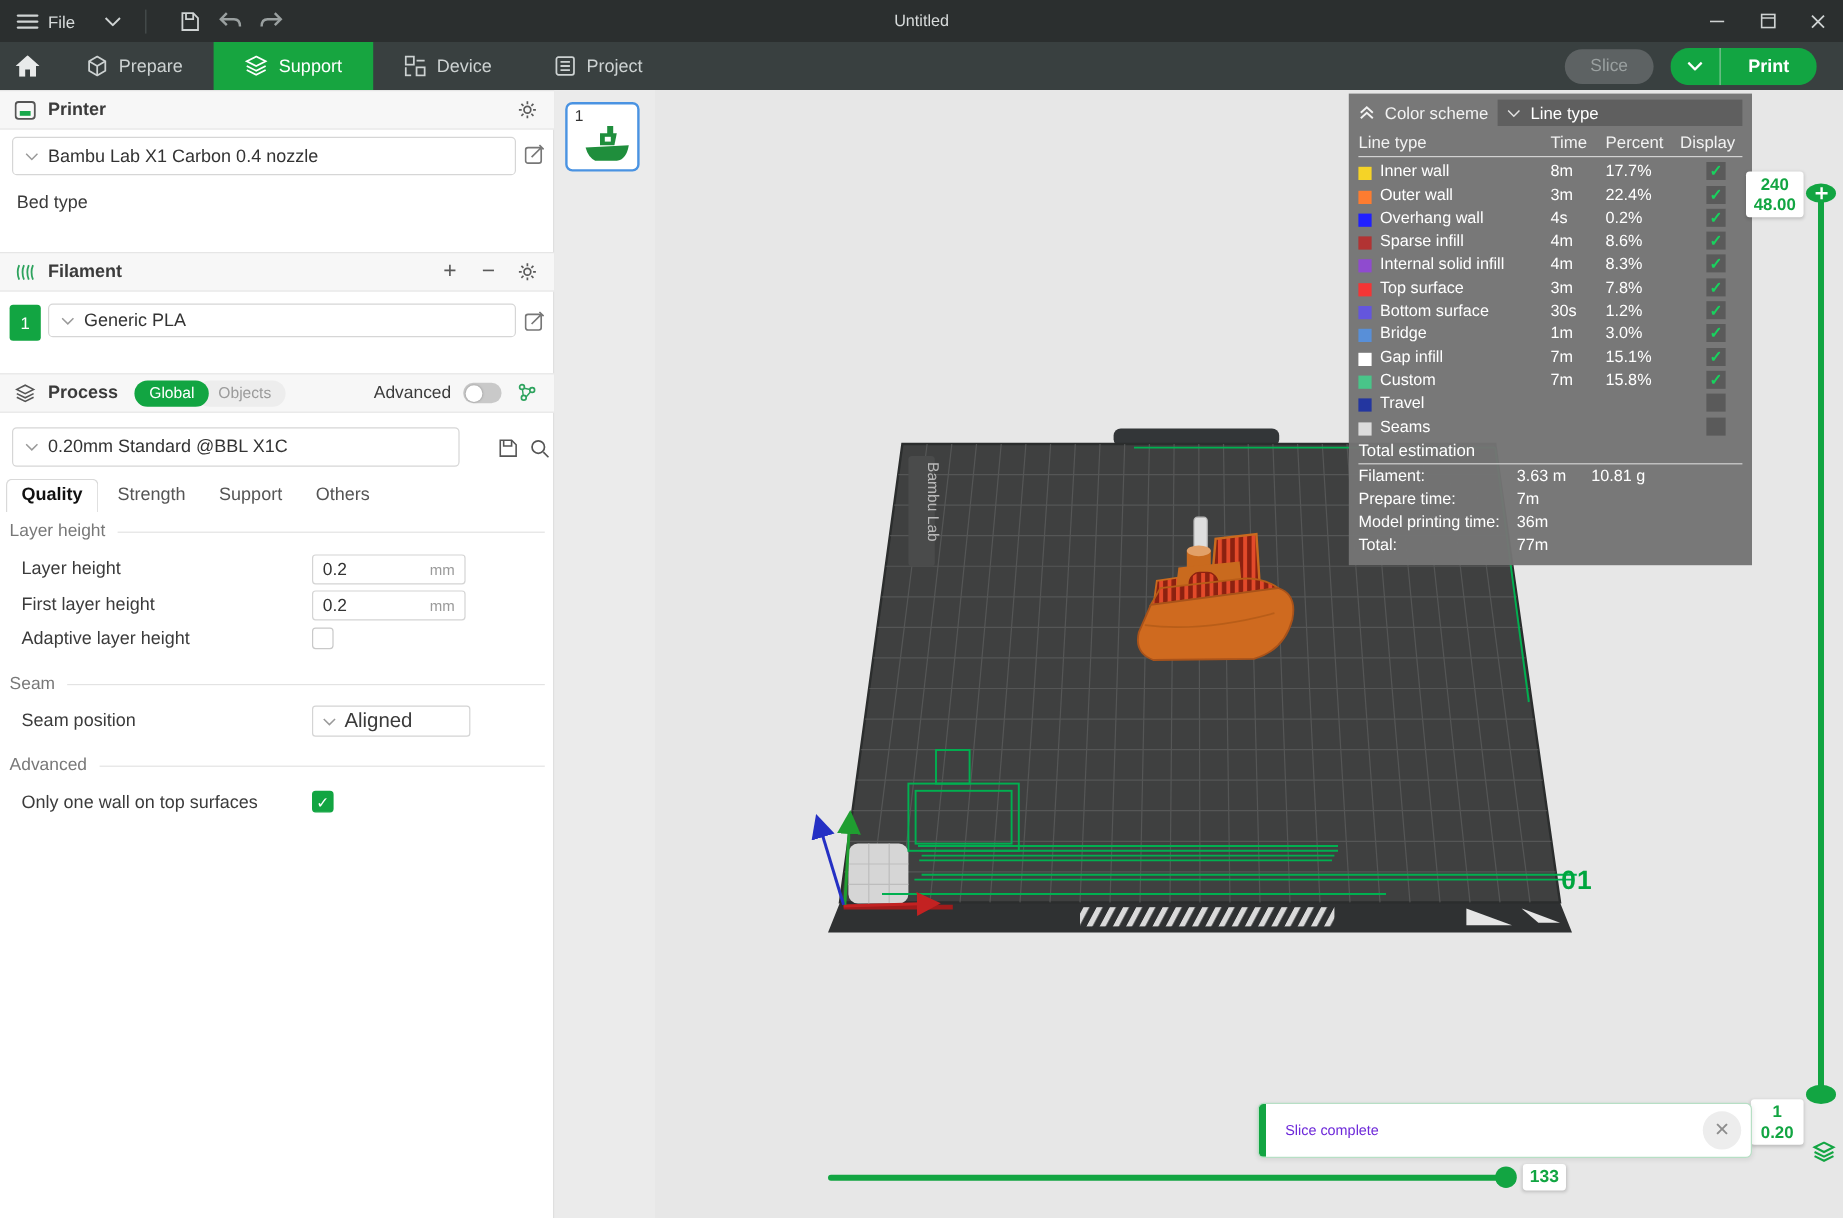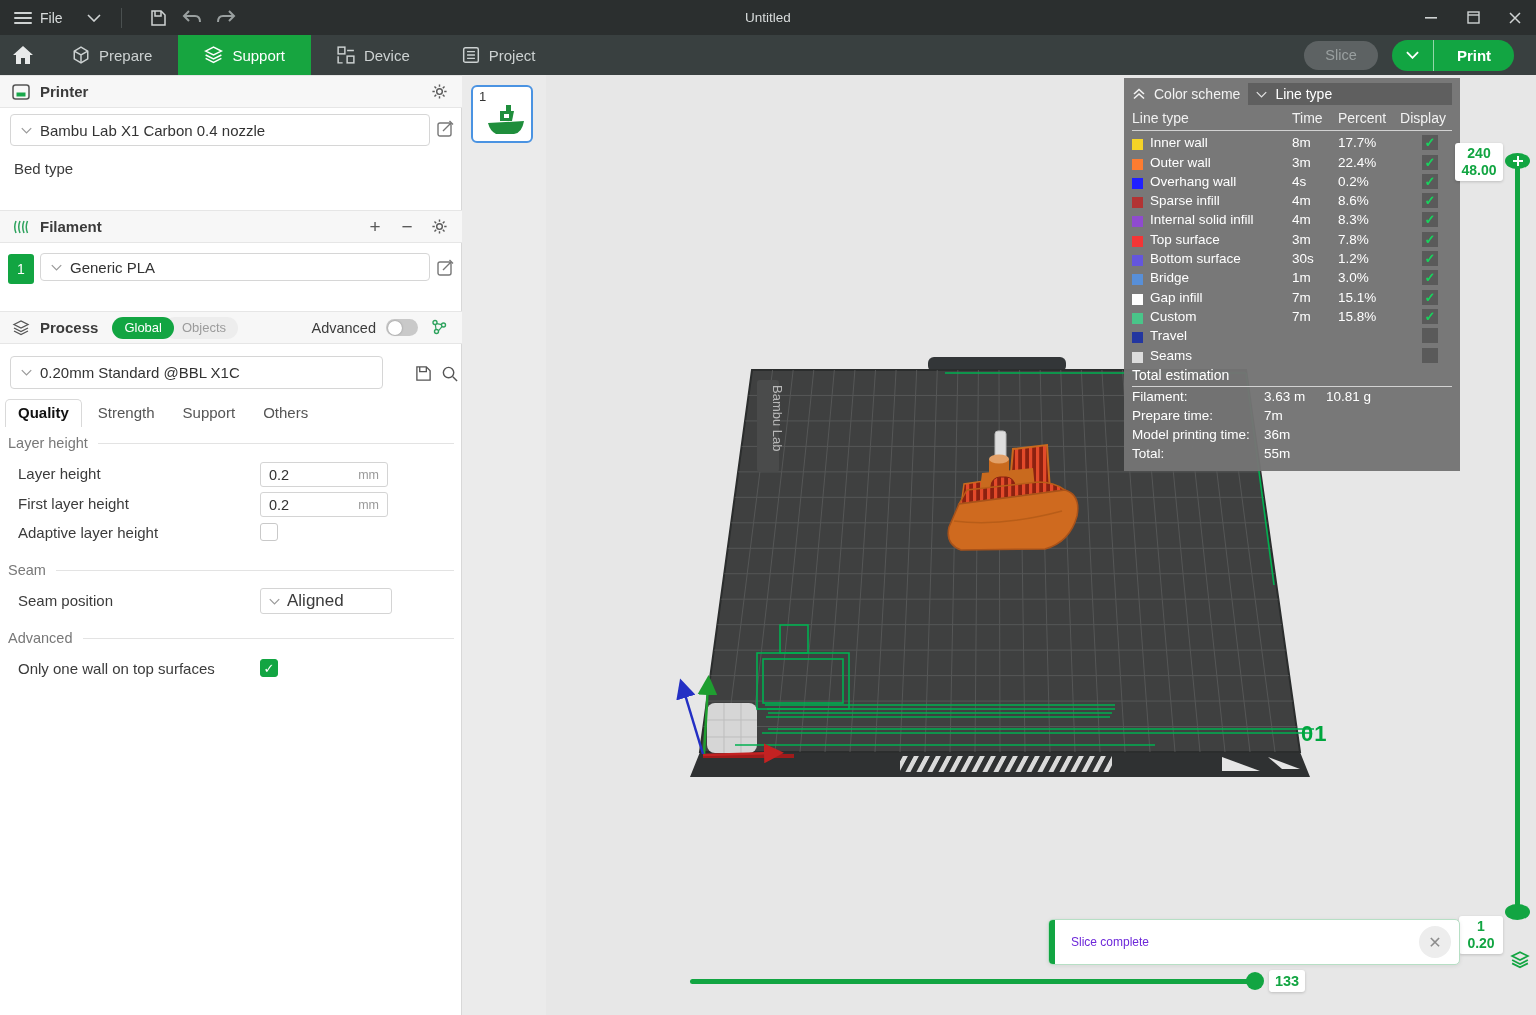--- a/index.html
+++ b/index.html
@@ -626,21 +626,21 @@
     <div class="lg-trow">
       <span class="lg-tlabel">Prepare time:</span>
         <span class="lg-tval">7m</span>
     </div>
     <div class="lg-trow">
       <span class="lg-tlabel">Model printing time:</span>
         <span class="lg-tval">36m</span>
     </div>
     <div class="lg-trow">
       <span class="lg-tlabel">Total:</span>
-        <span class="lg-tval">55m</span>
+        <span class="lg-tval">77m</span>
     </div>
   </div>
 
   <div class="vslider-track"></div>
   <div class="vhandle top">
     <svg width="12" height="12" viewBox="0 0 12 12">
         <path d="M6 1 V11 M1 6 H11" stroke="#fff" stroke-width="2"></path>
       </svg>
   </div>
   <div class="vhandle bottom"></div>

